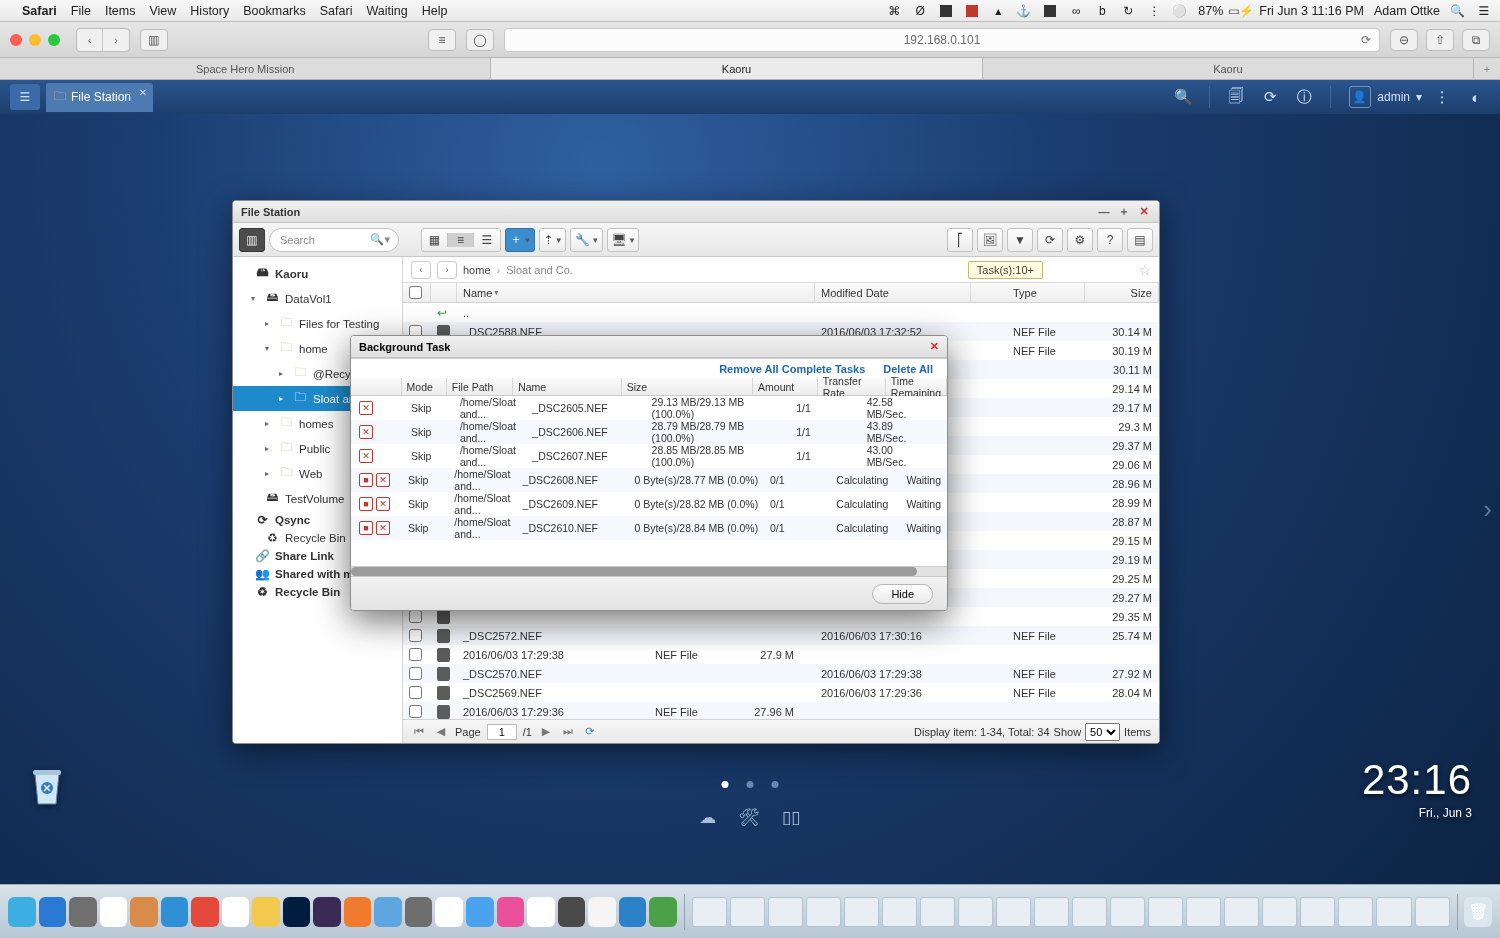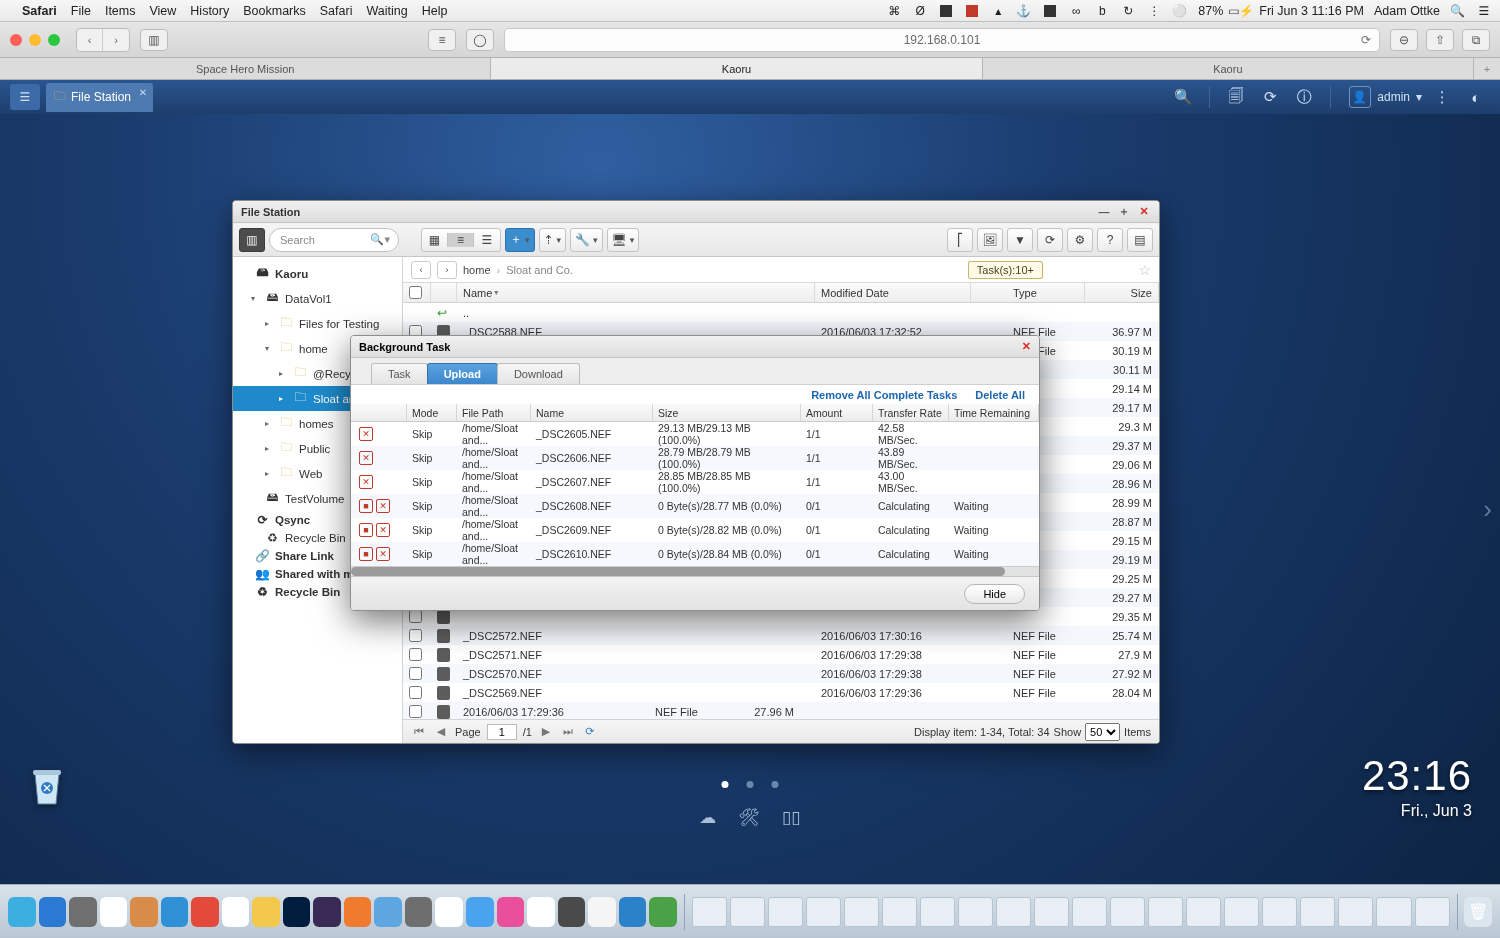--- a/index.html
+++ b/index.html
@@ -91,21 +91,21 @@
 .frow .thumb{ width:18px; height:14px; background:#5c5c5c; border-radius:2px;}
 .frow.up .up-arrow{ color:#3aa23a; font-size:12px;}
 
 .fs-pager{ height:24px; border-top:1px solid #d3d3d3; background:linear-gradient(#f6f6f6,#e9e9e9); display:flex; align-items:center; font-size:11px; color:#333; padding:0 8px; gap:6px;}
 .fs-pager .pg-btn{ width:16px; text-align:center; color:#777;}
 .fs-pager input{ width:30px; height:16px; font-size:11px; text-align:center; border:1px solid #bbb;}
 .fs-pager .right{ margin-left:auto; display:flex; align-items:center; gap:4px;}
 .fs-pager select{ font-size:11px; height:18px;}
 
 
-.bgtask{ position:absolute; left:350px; top:255px; width:690px; height:276px; background:#f4f4f4; border:1px solid #8d8d8d; border-radius:4px; box-shadow:0 10px 34px rgba(0,0,0,.55); display:flex; flex-direction:column; overflow:hidden;}
+.bgtask{ position:absolute; left:350px; top:255px; width:598px; height:276px; background:#f4f4f4; border:1px solid #8d8d8d; border-radius:4px; box-shadow:0 10px 34px rgba(0,0,0,.55); display:flex; flex-direction:column; overflow:hidden;}
 .bgtask-title{ height:22px; background:linear-gradient(#f1f1f1,#dedede); border-bottom:1px solid #c4c4c4; display:flex; align-items:center; padding:0 8px; font-size:11px; font-weight:600;}
 .bgtask-title .x{ margin-left:auto; color:#d9302c; font-weight:bold; cursor:pointer;}
 .bgtask-tabs{ height:26px; display:flex; align-items:flex-end; padding:6px 20px 0; gap:0; background:#eee;}
 .btab{ padding:4px 16px; font-size:11px; background:linear-gradient(#f6f6f6,#e4e4e4); border:1px solid #bcbcbc; border-bottom:none; color:#555; border-radius:3px 3px 0 0; margin-right:-1px;}
 .btab.active{ background:linear-gradient(#5aa3e0,#3c87cc); color:#fff; font-weight:600; border-color:#2f72b1;}
 .bgtask-links{ height:20px; display:flex; justify-content:flex-end; align-items:center; gap:18px; padding:0 14px; font-size:11px; color:#1e66b0; background:#fff; border-top:1px solid #cfcfcf;}
 .bgtask-links span{ cursor:pointer;font-weight:bold;}
 .bgtask-cols{ height:18px; background:linear-gradient(#fafafa,#ececec); display:flex; font-size:10.5px; color:#333; border-bottom:1px solid #ccc;}
 .bcol{ padding:0 5px; border-right:1px solid #d6d6d6; display:flex; align-items:center;}
 .b-act{width:56px;} .b-mode{width:50px;} .b-path{width:74px;} .b-name{width:122px;} .b-size{width:148px;} .b-amt{width:72px;} .b-rate{width:76px;} .b-time{flex:1;}
@@ -121,21 +121,21 @@
 .bgtask-scroll{ height:10px; background:#e2e2e2; border-top:1px solid #ccc;}
 .bgtask-scroll .thumb{ height:100%; width:95%; background:#9b9b9b; border-radius:5px;}
 .bgtask-foot{ height:34px; background:linear-gradient(#f2f2f2,#e3e3e3); border-top:1px solid #c8c8c8; display:flex; align-items:center; justify-content:flex-end; padding:0 14px;}
 .bgtask-foot button{ padding:3px 18px; font-size:11px; border:1px solid #b6b6b6; border-radius:10px; background:linear-gradient(#fff,#e9e9e9);}
 
 
 .trash{ position:absolute; left:25px; bottom:128px; width:44px; height:48px; display:flex; align-items:center; justify-content:center;}
 .trash svg{filter:drop-shadow(0 2px 3px rgba(0,0,0,.4));}
 .clock{ position:absolute; right:28px; bottom:118px; text-align:right; color:#fff; text-shadow:0 2px 4px rgba(0,0,0,.6);}
 .clock .t{ font-size:42px; font-weight:300; letter-spacing:1px;}
-.clock .d{ font-size:16px; margin-top:2px;}
+.clock .d{ font-size:12px; margin-top:2px;}
 .dots{ position:absolute; left:50%; bottom:150px; transform:translateX(-50%); display:flex; gap:18px;}
 .dots span{ width:7px; height:7px; border-radius:50%; background:#6a88ac;}
 .dots span.on{ background:#fff;}
 .qbar{ position:absolute; left:50%; bottom:110px; transform:translateX(-50%); display:flex; gap:22px; color:#a7bdd8; font-size:17px;}
 
 
 .dock{ position:absolute; left:0; right:0; bottom:0; height:54px; background:linear-gradient(#d9e2ea,#b9c7d4); border-top:1px solid #9cb0c2; display:flex; align-items:center; padding:0 8px; gap:3px;}
 .dock .di{ width:30px; height:30px; border-radius:6px; display:flex; align-items:center; justify-content:center; font-size:16px; color:#fff;}
 .dock .sep{ width:1px; height:36px; background:#8fa3b6; margin:0 4px;}
 .dock .mini{ width:38px; height:30px; background:#e8eef4; border:1px solid #b5c4d2; border-radius:3px;}
@@ -404,21 +404,21 @@
             <div class="frow">
               <div class="col c-chk">
                 <input type="checkbox" style="">
               </div>
               <div class="col c-ico">
                 <div class="thumb"></div>
               </div>
               <div class="col c-name">_DSC2588.NEF</div>
               <div class="col c-date">2016/06/03 17:32:52</div>
               <div class="col c-type">NEF File</div>
-              <div class="col c-size">36.97 M</div>
+              <div class="col c-size">30.14 M</div>
             </div>
             <div class="frow">
               <div class="col c-chk">
                 <input type="checkbox" style="">
               </div>
               <div class="col c-ico">
                 <div class="thumb"></div>
               </div>
               <div class="col c-name">_DSC2587.NEF</div>
               <div class="col c-date">2016/06/03 17:32:50</div>
@@ -605,21 +605,20 @@
               <div class="col c-type">NEF File</div>
               <div class="col c-size">25.74 M</div>
             </div>
             <div class="frow">
               <div class="col c-chk">
                 <input type="checkbox" style="">
               </div>
               <div class="col c-ico">
                 <div class="thumb"></div>
               </div>
-              <div class="col c-name">_DSC2571.NEF</div>
               <div class="col c-date">2016/06/03 17:29:38</div>
               <div class="col c-type">NEF File</div>
               <div class="col c-size">27.9 M</div>
             </div>
             <div class="frow">
               <div class="col c-chk">
                 <input type="checkbox" style="">
               </div>
               <div class="col c-ico">
                 <div class="thumb"></div>
@@ -671,25 +670,20 @@
           </div>
         </div>
       </div>
     </div>
   </div>
 
   <div class="bgtask">
     <div class="bgtask-title">
       <span>Background Task</span>
       <span class="x">✕</span>
-    </div>
-    <div class="bgtask-tabs">
-      <div class="btab">Task</div>
-      <div class="btab active">Upload</div>
-      <div class="btab">Download</div>
     </div>
     <div class="bgtask-links">
       <span>Remove All Complete Tasks</span>
       <span>Delete All</span>
     </div>
     <div class="bgtask-cols">
       <div class="bcol b-act"></div>
       <div class="bcol b-mode">Mode</div>
       <div class="bcol b-path">File Path</div>
       <div class="bcol b-name">Name</div>

